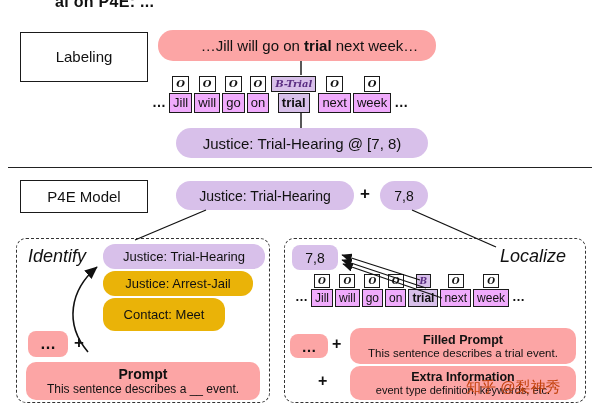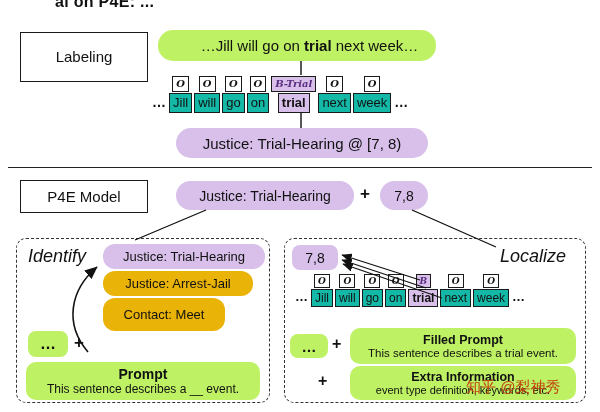--- a/index.html
+++ b/index.html
@@ -2,29 +2,29 @@
 <html><head>
 <meta charset="utf-8">
 <style>
   html,body{margin:0;padding:0;background:#fff;}
   #canvas{position:relative;width:600px;height:412px;background:#ffffff;overflow:hidden;
           font-family:"Liberation Sans",sans-serif;color:#111;}
   .abs{position:absolute;}
   .outlined{border:1.6px solid #1a1a1a;background:#fff;display:flex;flex-direction:column;
             align-items:center;justify-content:center;text-align:center;}
   .pill{display:flex;align-items:center;justify-content:center;text-align:center;border-radius:15px;}
-  .blue{background:#bef264;}
+  .blue{background:#fca5a5;}
   .purple{background:#D8C0EA;}
   .gray{background:#eab308;}
   .token-row{display:flex;align-items:flex-end;}
   .tok-seq{display:flex;align-items:flex-end;}
   .token-cell{display:flex;flex-direction:column;align-items:center;margin:0 1px;}
   .token-label{border:1px solid #1a1a1a;background:#fff;text-align:center;
                font-family:"DejaVu Serif",serif;font-style:italic;font-weight:bold;}
-  .token-box{border:1px solid #1a1a1a;background:#14b8a6;text-align:center;white-space:nowrap;}
+  .token-box{border:1px solid #1a1a1a;background:#f0abfc;text-align:center;white-space:nowrap;}
   .row-lg .token-label{font-size:10px;line-height:14px;padding:0 3px;margin-bottom:1px;}
   .row-lg .token-box{font-size:13px;line-height:18px;padding:0 3px;}
   .row-sm .token-label{font-size:9px;line-height:12px;padding:0 3px;margin-bottom:1px;}
   .row-sm .token-box{font-size:12px;line-height:16px;padding:0 3px;}
   .token-label.hl{background:#D8C0EA;color:#5b2e82;}
   .token-box.hl{background:#D8C0EA;font-weight:bold;}
   .tok-ell{padding:0 2px 3px;font-weight:bold;}
   .panel{border:1.6px dashed #333;border-radius:10px;background:#fff;}
   .panel-title{font-style:italic;font-size:18px;}
   .plus{font-size:17px;font-weight:bold;}

